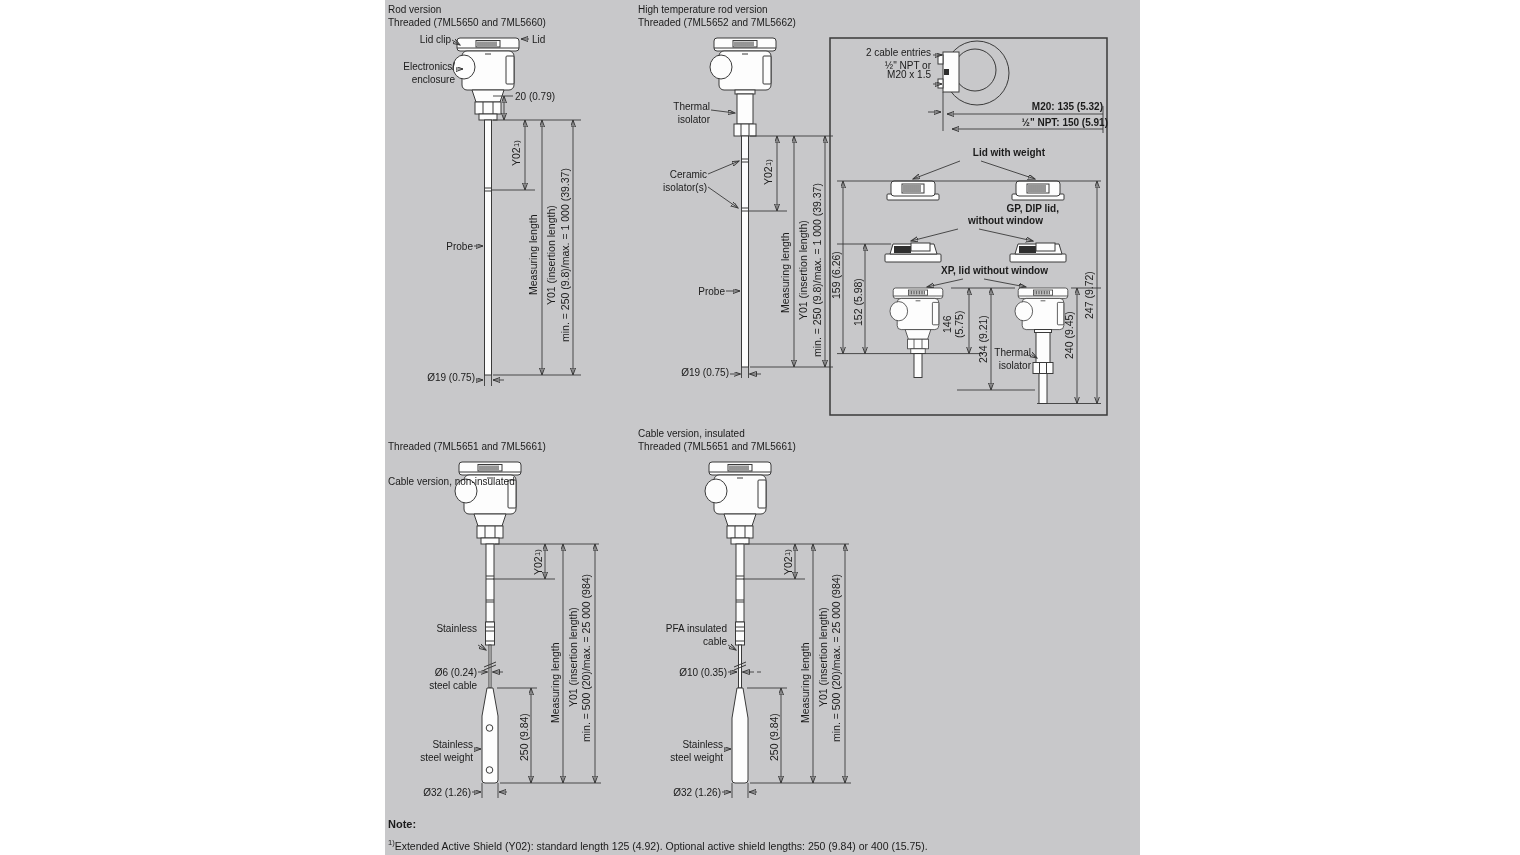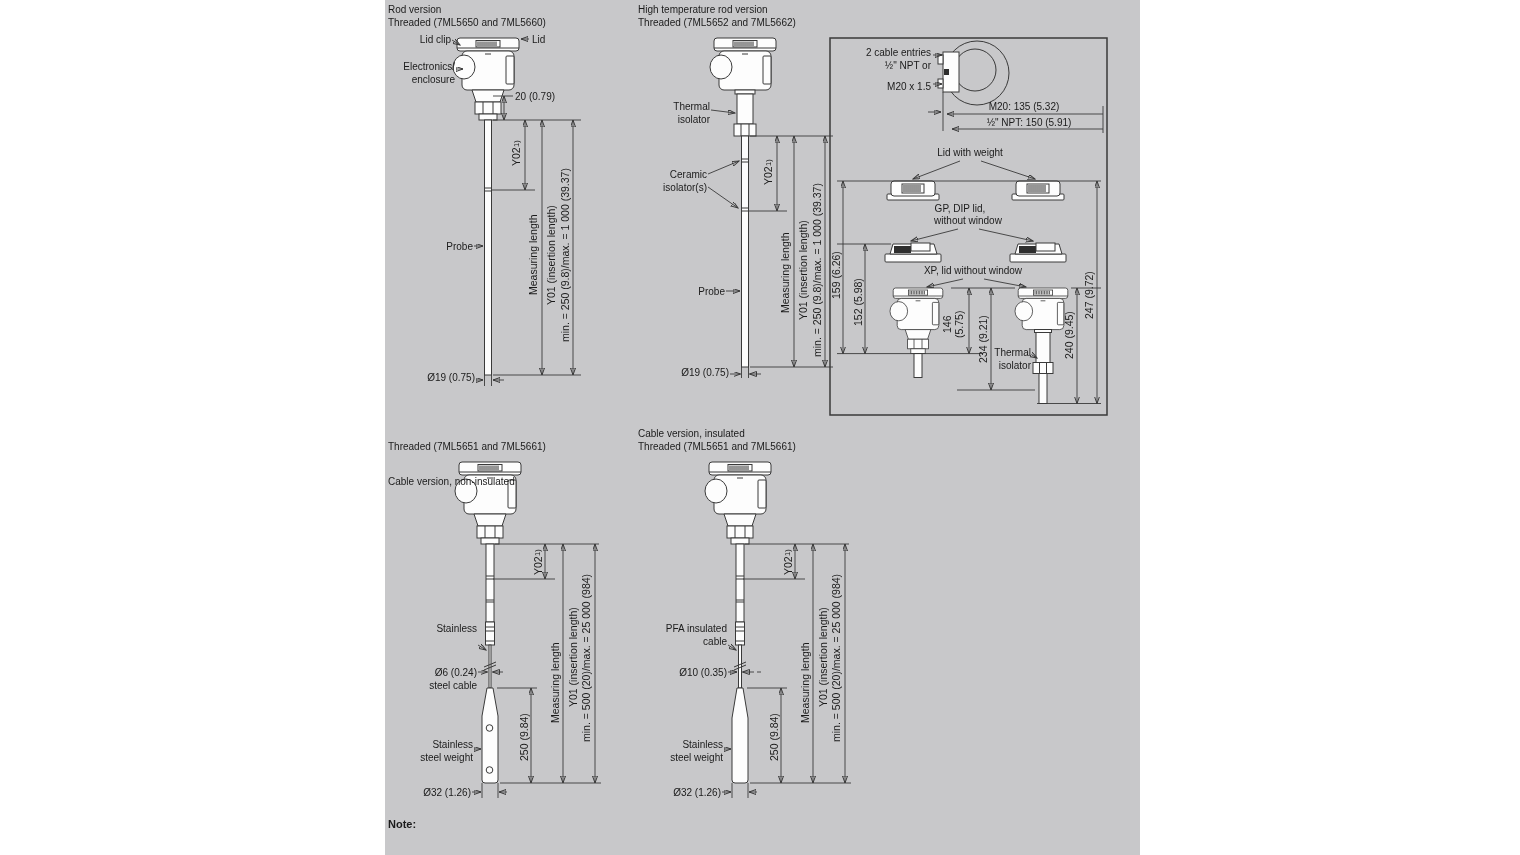--- a/index.html
+++ b/index.html
@@ -8,21 +8,21 @@
   #panel{position:absolute;left:385px;top:0;width:755px;height:855px;background:#c8c8ca;}
   #art{position:absolute;left:0;top:0;}
   svg line, svg path, svg rect, svg ellipse, svg circle{stroke:#3a3a3a;stroke-width:1;fill:none;}
   svg .wf{fill:#fdfdfd;}
   svg .dk{fill:#2e2e2e;stroke:none;}
   svg .bars{stroke:#2e2e2e;stroke-width:1;}
   svg .dim{stroke-width:0.9;}
   svg .bd{stroke-width:1.5;}
   .hlabel{position:absolute;font-size:10px;line-height:13px;white-space:nowrap;}
   .r{text-align:right;}
-  .c{text-align:center;}
+  .c{text-align:right;font-weight:bold;}
   .title{font-weight:normal;font-size:10px;line-height:13px;white-space:nowrap;}
   .vlabel{position:absolute;writing-mode:vertical-rl;transform:rotate(180deg);
           display:flex;align-items:center;justify-content:center;
           font-size:10.5px;white-space:nowrap;}
   sup{font-size:7.5px;}
   .notehead{font-weight:bold;font-size:11px;}
   .notetext{font-size:10.5px;}
 </style>
 </head>
 <body>
@@ -276,25 +276,25 @@
 <div class="vlabel" style="left:376px;top:138px;width:14px;height:68px;">
         <span>Y02</span>
         <sup>1)</sup>
       </div>
 <div class="vlabel" style="left:393px;top:180px;width:14px;height:185px;">Measuring length</div>
 <div class="vlabel" style="left:411px;top:155px;width:13px;height:230px;">Y01 (insertion length)</div>
 <div class="vlabel" style="left:425px;top:145px;width:13px;height:250px;">min. = 250 (9.8)/max. = 1 000 (39.37)</div>
 
 <div class="hlabel r" style="left:446px;top:46px;width:100px;">2 cable entries</div>
 <div class="hlabel r" style="left:446px;top:59px;width:100px;">½" NPT or</div>
-<div class="hlabel r" style="left:446px;top:80px;width:100px;">M20 x 1.5</div>
+<div class="hlabel r" style="left:446px;top:68px;width:100px;">M20 x 1.5</div>
 <div class="hlabel c" style="left:560px;top:100px;width:158px;">M20: 135 (5.32)</div>
 <div class="hlabel c" style="left:565px;top:116px;width:158px;">½" NPT: 150 (5.91)</div>
 <div class="hlabel c" style="left:510px;top:146px;width:150px;">Lid with weight</div>
-<div class="hlabel c" style="left:500px;top:202px;width:150px;">GP, DIP lid,</div>
+<div class="hlabel c" style="left:524px;top:202px;width:150px;">GP, DIP lid,</div>
 <div class="hlabel c" style="left:508px;top:214px;width:150px;">without window</div>
 <div class="hlabel c" style="left:513px;top:264px;width:150px;">XP, lid without window</div>
 <div class="hlabel r" style="left:596px;top:346px;width:50px;">Thermal</div>
 <div class="hlabel r" style="left:596px;top:359px;width:50px;">isolator</div>
 <div class="vlabel" style="left:444px;top:230px;width:13px;height:90px;">159 (6.26)</div>
 <div class="vlabel" style="left:466px;top:262px;width:13px;height:80px;">152 (5.98)</div>
 <div class="vlabel" style="left:556px;top:295px;width:12px;height:58px;">146</div>
 <div class="vlabel" style="left:568px;top:295px;width:12px;height:58px;">(5.75)</div>
 <div class="vlabel" style="left:591px;top:292px;width:13px;height:95px;">234 (9.21)</div>
 <div class="vlabel" style="left:677px;top:290px;width:13px;height:90px;">240 (9.45)</div>
@@ -328,15 +328,16 @@
 <div class="vlabel" style="left:382px;top:695px;width:13px;height:85px;">250 (9.84)</div>
 <div class="vlabel" style="left:396px;top:546px;width:13px;height:32px;">
         <span>Y02</span>
         <sup>1)</sup>
       </div>
 <div class="vlabel" style="left:413px;top:608px;width:14px;height:150px;">Measuring length</div>
 <div class="vlabel" style="left:431px;top:565px;width:13px;height:185px;">Y01 (insertion length)</div>
 <div class="vlabel" style="left:444px;top:550px;width:13px;height:215px;">min. = 500 (20)/max. = 25 000 (984)</div>
 
 <div class="hlabel notehead" style="left:3px;top:818px;">Note:</div>
+<div class="hlabel notetext" style="left:3px;top:836px;"><sup>1)</sup><span>Extended Active Shield (Y02): standard length 125 (4.92). Optional active shield lengths: 250 (9.84) or 400 (15.75).</span></div>
 
 </div>
 </div>
 
 </body></html>

